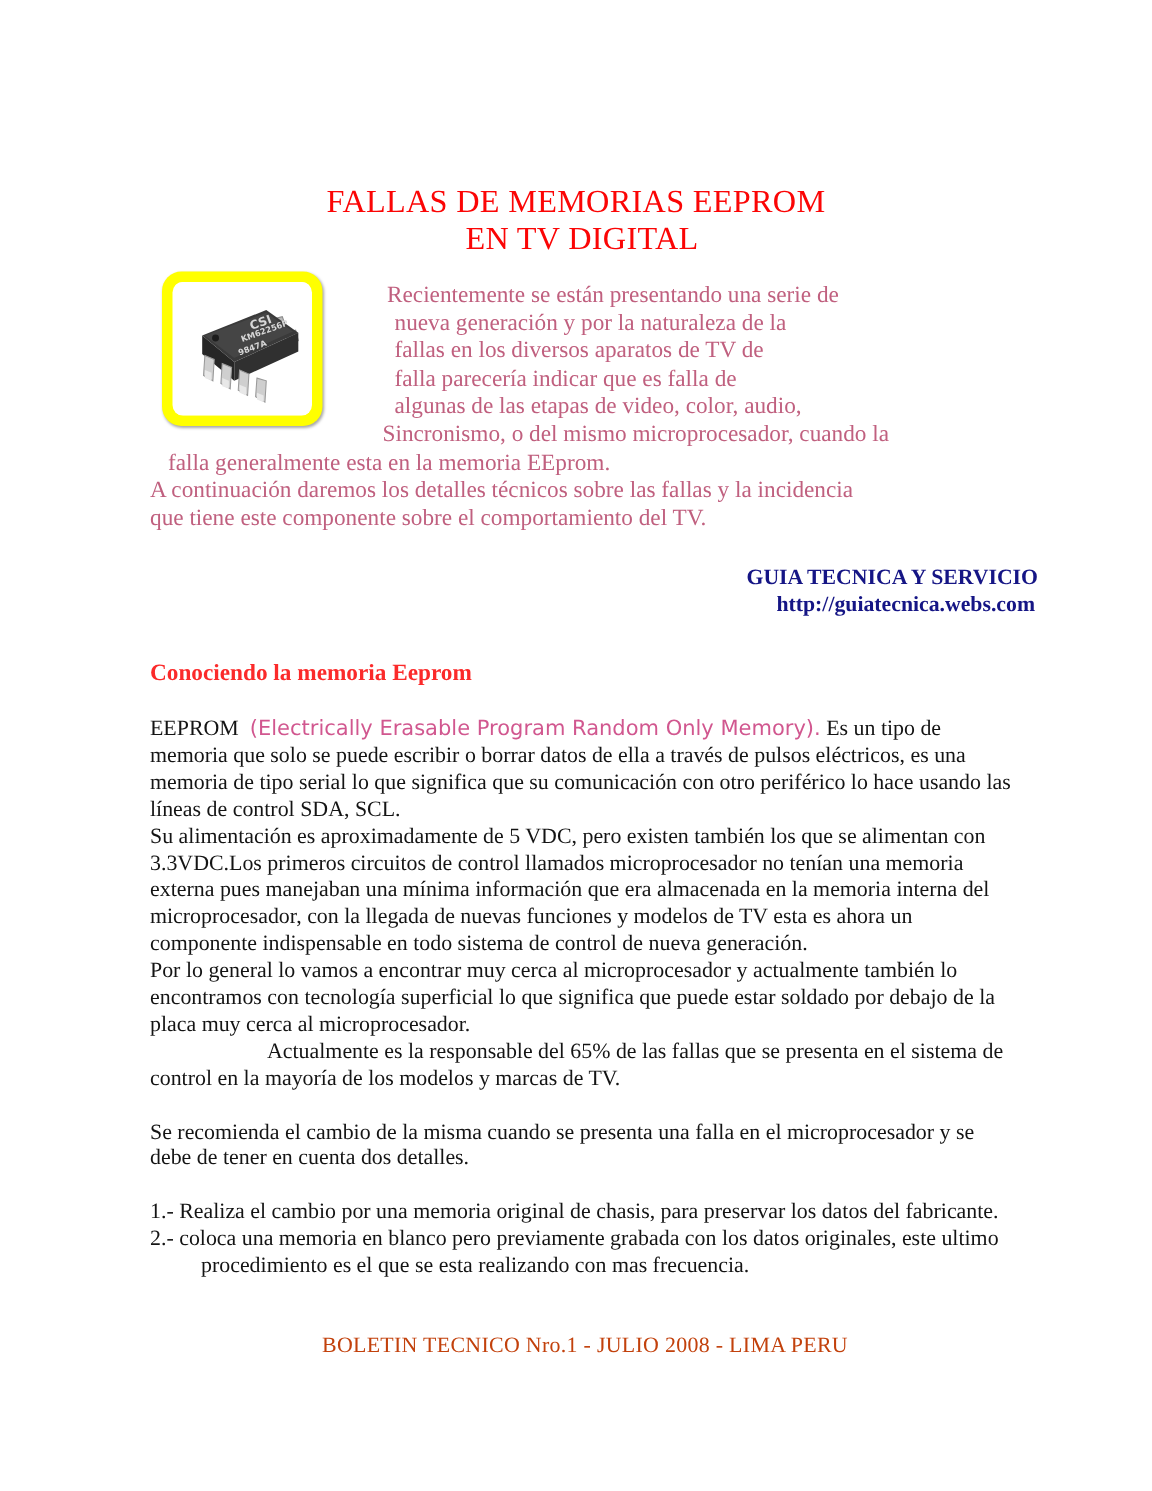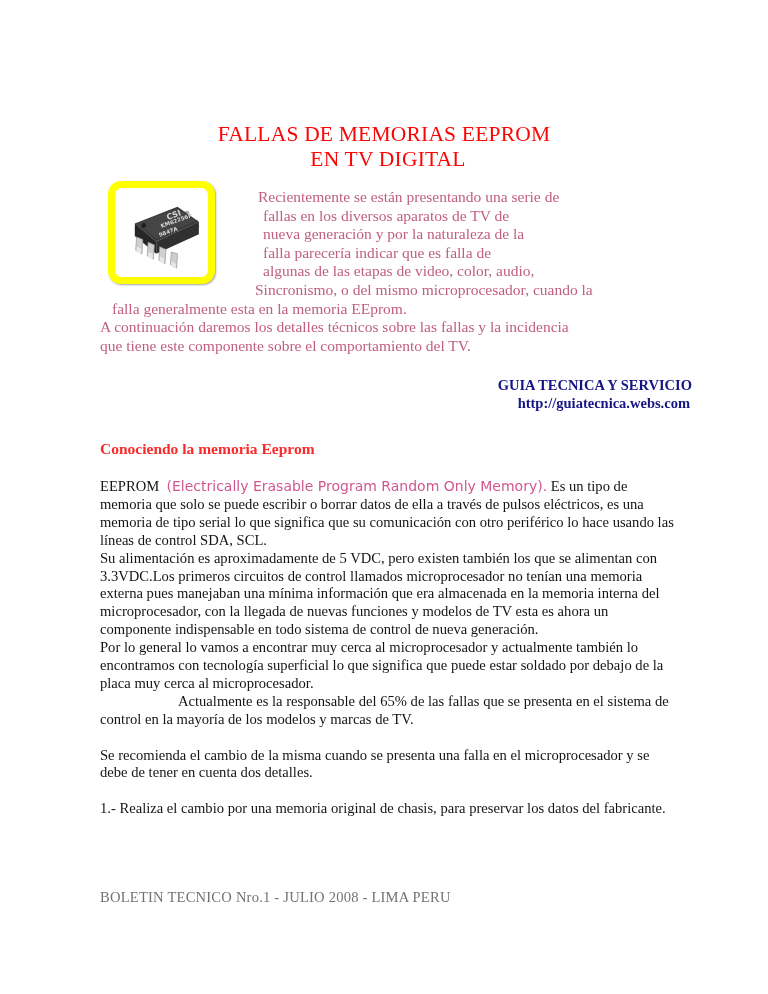--- a/index.html
+++ b/index.html
@@ -139,23 +139,23 @@
     padding-left: 34px;
     text-indent: -34px;
   }
 
   
   .footer {
     position: absolute;
     left: 100px;
     top: 889px;
     width: 580px;
-    text-align: left;
+    text-align: center;
     font-size: 14.6px;
-    color: #737373;
+    color: #c2410c;
     letter-spacing: 0.2px;
   }
 </style>
 </head>
 <body>
 
 <div class="page">
 
   <div class="title-block">
     <span class="title-line title-line-1">FALLAS DE MEMORIAS EEPROM</span>
@@ -197,22 +197,22 @@
           <polygon points="35,72 40,74 40,80 35,78"></polygon>
           <polygon points="48,77 53,79 53,85 48,83"></polygon>
           <polygon points="61,83 66,85 66,90 61,88"></polygon>
         </g>
       </svg>
     </div>
   </div>
 
   <div class="intro">
     <span class="ln i1">Recientemente se están  presentando una serie de</span>
+    <span class="ln i3">nueva generación  y   por la naturaleza de la</span>
     <span class="ln i2">fallas en los  diversos aparatos  de TV de</span>
-    <span class="ln i3">nueva generación  y   por la naturaleza de la</span>
     <span class="ln i4">falla parecería indicar que es falla de</span>
     <span class="ln i5">algunas de las etapas de video, color, audio,</span>
     <span class="ln i6">Sincronismo, o del mismo microprocesador, cuando la</span>
     <span class="ln i7">falla generalmente esta en la memoria EEprom.</span>
     <span class="ln i8">A continuación daremos los detalles técnicos sobre las fallas y la incidencia</span>
     <span class="ln i9">que tiene este componente sobre el comportamiento del TV.</span>
   </div>
 
   <div class="signature">
     <span class="sig-line">GUIA TECNICA Y SERVICIO</span>
@@ -231,17 +231,18 @@
 
     <p class="blk indent-para">Actualmente es la responsable del 65% de las fallas que se presenta en el sistema de control en la mayoría de los modelos y marcas de TV.</p>
 
     <div class="gap"></div>
 
     <p class="blk">Se recomienda el cambio de la misma cuando se presenta una falla en el microprocesador y se debe de tener en cuenta dos detalles.</p>
 
     <div class="gap"></div>
 
     <p class="blk list-item">1.- Realiza el cambio por una memoria original de chasis, para preservar los datos del fabricante.</p>
+    <p class="blk list-item">2.- coloca una memoria en blanco pero previamente grabada con los datos originales, este ultimo procedimiento es el que se esta realizando con mas frecuencia.</p>
   </div>
 
   <div class="footer">BOLETIN TECNICO Nro.1 -  JULIO 2008 - LIMA PERU</div>
 
 </div>
 
 </body></html>

